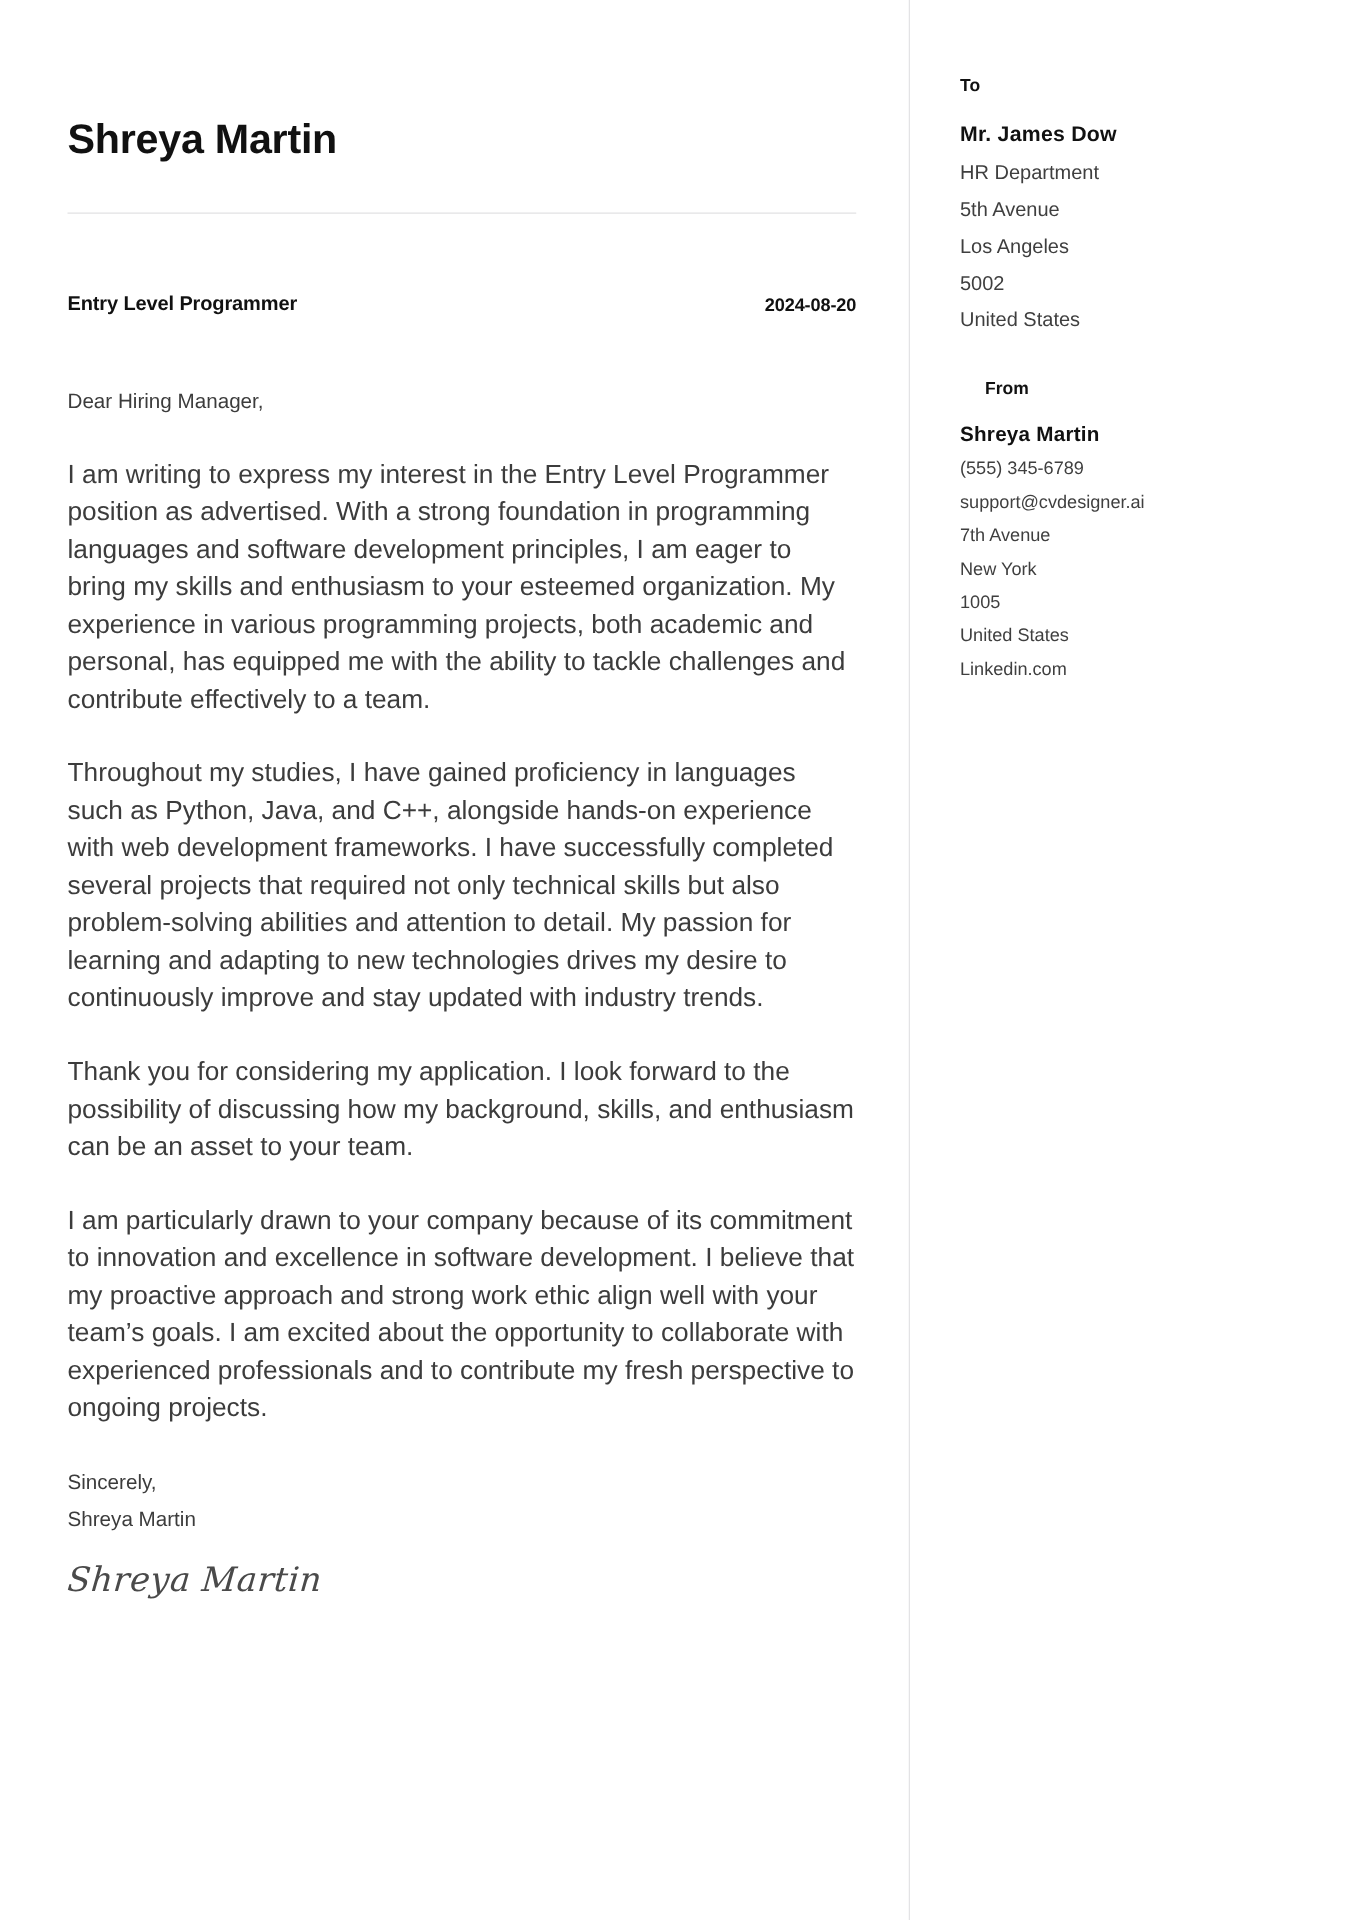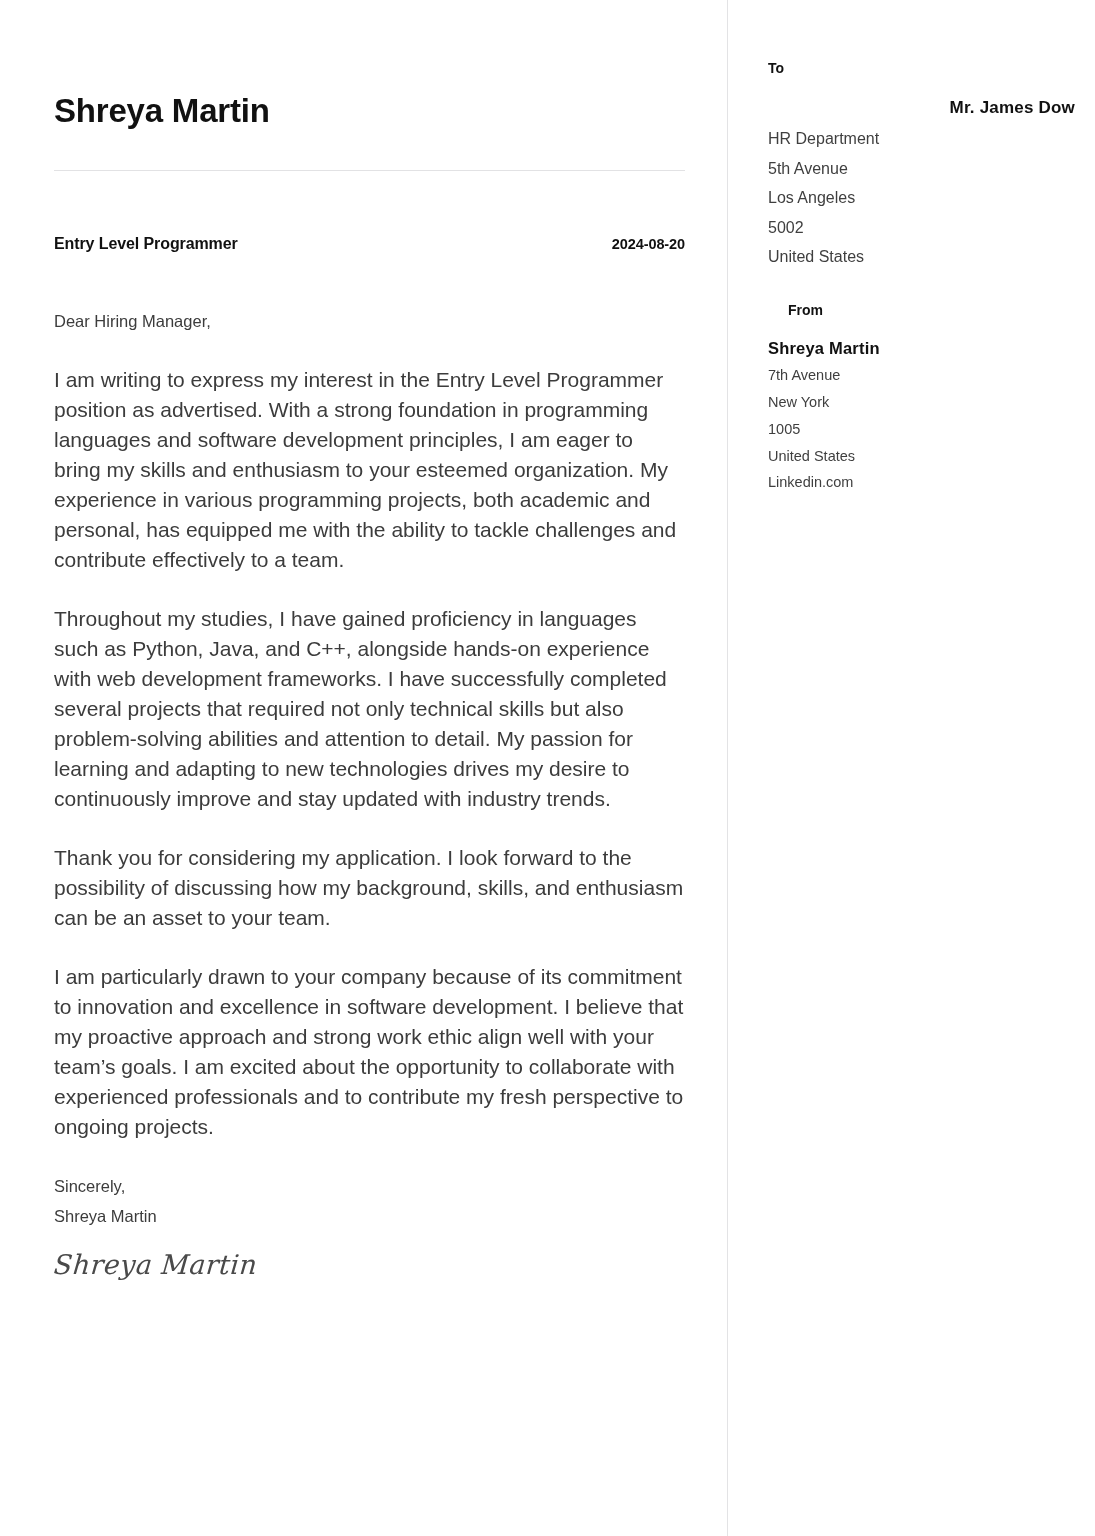--- a/index.html
+++ b/index.html
@@ -46,21 +46,21 @@
     border: 0;
     border-top: 1px solid #e2e2e4;
     margin: 40px 0 0 0;
     padding: 0;
     width: 631px;
   }
 
   .subject-row {
     display: flex;
     justify-content: space-between;
-    align-items: center;
+    align-items: flex-end;
     width: 631px;
     margin-top: 64px;
   }
   .subject-title {
     font-size: 16px;
     font-weight: bold;
     color: #111111;
     letter-spacing: -0.1px;
   }
   .subject-date {
@@ -133,21 +133,20 @@
     margin: 0;
   }
 
   .side-name {
     font-size: 17px;
     font-weight: bold;
     color: #111111;
     letter-spacing: 0.2px;
     margin: 20px 0 0 0;
     line-height: 1.35;
-    text-align: right;
   }
 
   .to-lines {
     margin-top: 4px;
   }
   .to-lines .side-line {
     display: block;
     font-size: 16px;
     line-height: 29.5px;
     color: #3f3f3f;
@@ -226,20 +225,22 @@
       <span class="side-line">Los Angeles</span>
       <span class="side-line">5002</span>
       <span class="side-line">United States</span>
     </div>
 
     <div class="side-label from-label">From</div>
 
     <div class="from-name">Shreya Martin</div>
 
     <div class="from-lines">
+      <span class="side-line">(555) 345-6789</span>
+      <span class="side-line">support@cvdesigner.ai</span>
       <span class="side-line">7th Avenue</span>
       <span class="side-line">New York</span>
       <span class="side-line">1005</span>
       <span class="side-line">United States</span>
       <span class="side-line">Linkedin.com</span>
     </div>
 
   </div>
 
 </div>

